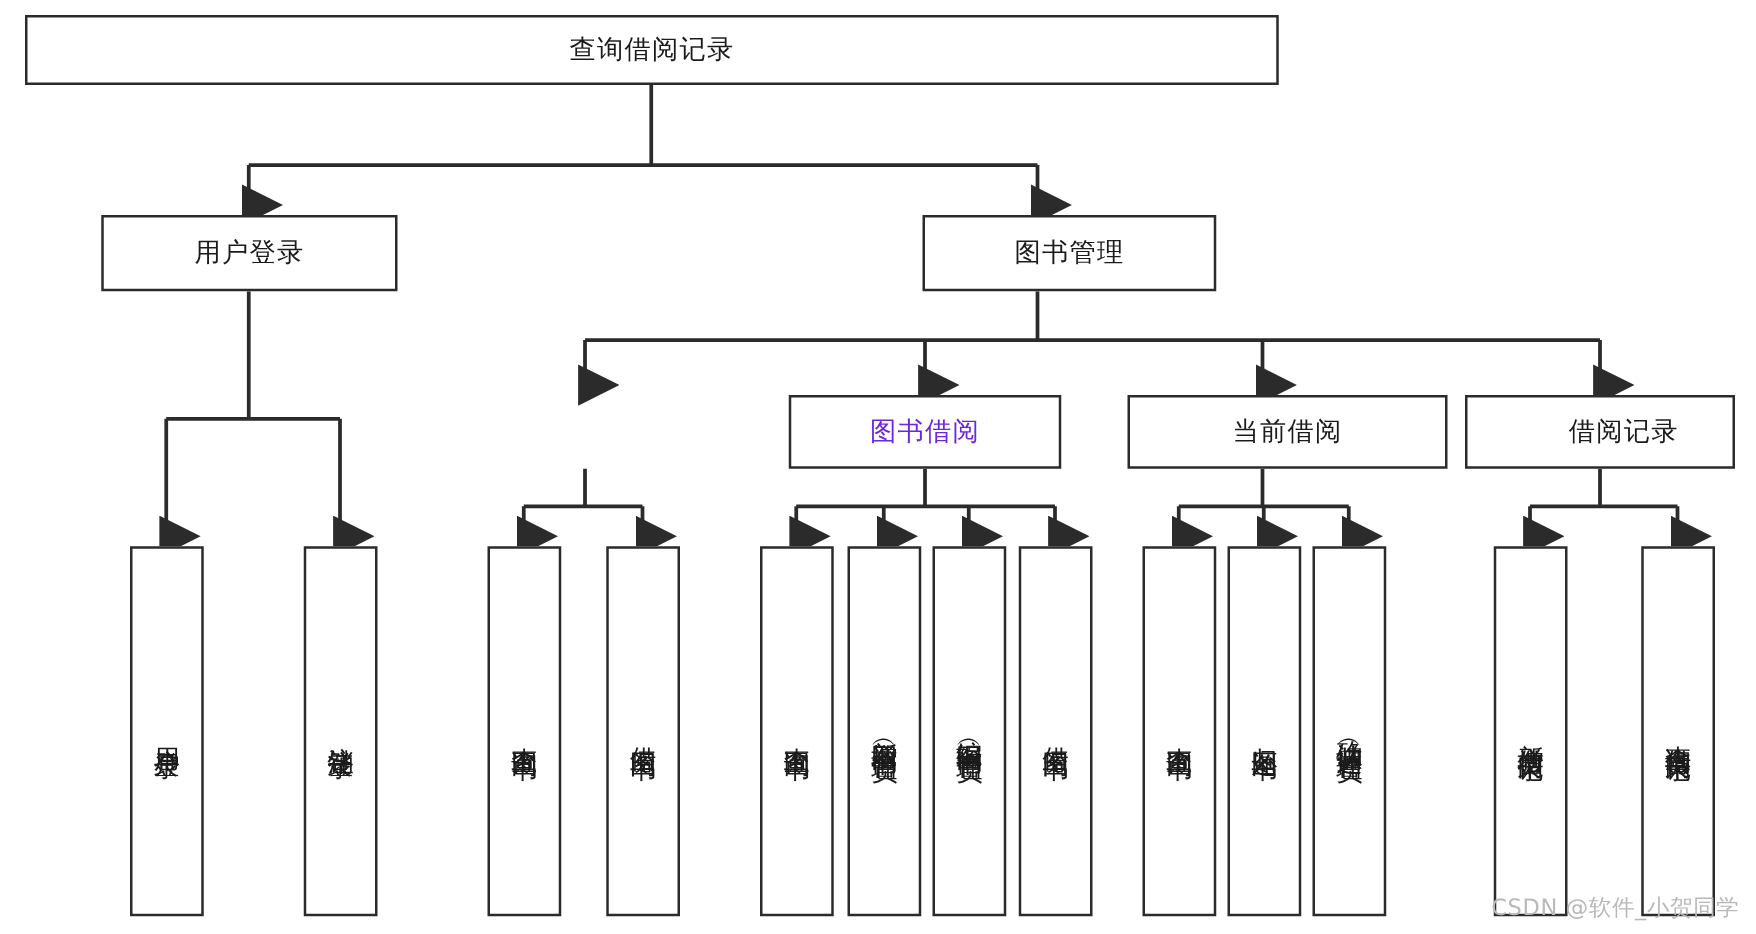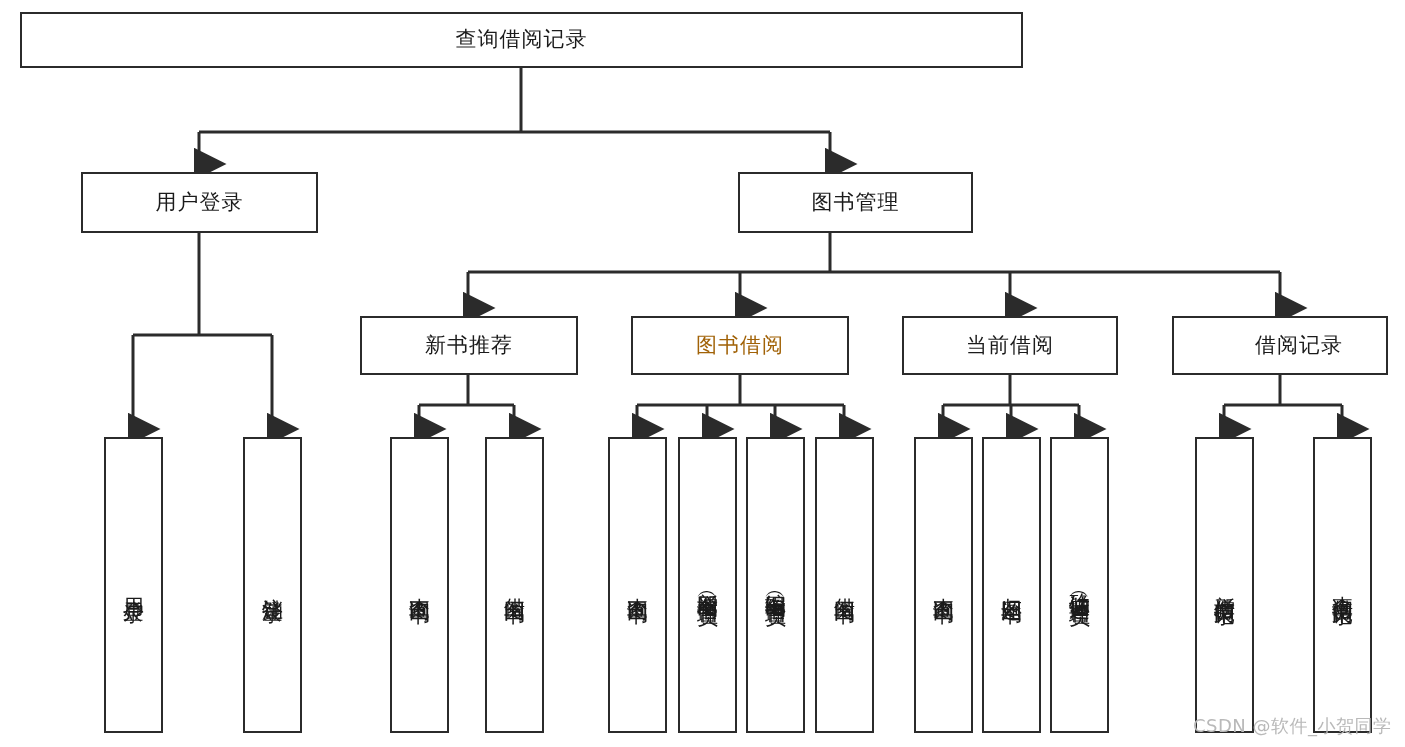--- a/index.html
+++ b/index.html
@@ -123,27 +123,24 @@
     <span>查询借阅记录</span>
   </div>
 
   <div class="node horiz" style="left: 81px; top: 172px; width: 237px; height: 61px; border-color: rgb(43, 43, 43); background: rgb(255, 255, 255); color: rgb(27, 27, 27);">
     <span>用户登录</span>
   </div>
   <div class="node horiz" style="left: 711px; top: 172px; width: 235px; height: 61px; border-color: rgb(43, 43, 43); background: rgb(255, 255, 255); color: rgb(27, 27, 27); margin-left: 27px;">
     <span>图书管理</span>
   </div>
 
-  <div class="node horiz" style="left: 360px; top: 316px; width: 218px; height: 59px; border-color: rgb(43, 43, 43); background: rgb(255, 255, 255); color: rgb(27, 27, 27);">
-    <span>新书推荐</span>
-  </div>
-  <div class="node horiz" style="left: 631px; top: 316px; width: 218px; height: 59px; border-color: rgb(43, 43, 43); background: rgb(255, 255, 255); color: #a16207;">
+  <div class="node horiz" style="left: 631px; top: 316px; width: 218px; height: 59px; border-color: rgb(43, 43, 43); background: rgb(255, 255, 255); color: #6d28d9;">
     <span>图书借阅</span>
   </div>
-  <div class="node horiz" style="left: 902px; top: 316px; width: 216px; height: 59px; border-color: rgb(43, 43, 43); background: rgb(255, 255, 255); color: rgb(27, 27, 27);">
+  <div class="node horiz" style="left: 902px; top: 316px; width: 256px; height: 59px; border-color: rgb(43, 43, 43); background: rgb(255, 255, 255); color: rgb(27, 27, 27);">
     <span>当前借阅</span>
   </div>
   <div class="node horiz" style="left: 1172px; top: 316px; width: 216px; height: 59px; border-color: rgb(43, 43, 43); background: rgb(255, 255, 255); color: rgb(27, 27, 27); padding-left: 38px;">
     <span>借阅记录</span>
   </div>
 
   <div class="node vert" style="left: 104px; top: 437px; width: 59px; height: 296px; border-color: rgb(43, 43, 43); background: rgb(255, 255, 255); color: rgb(27, 27, 27);">
     <span class="vtext">用户登录</span>
   </div>
   <div class="node vert" style="left: 243px; top: 437px; width: 59px; height: 296px; border-color: rgb(43, 43, 43); background: rgb(255, 255, 255); color: rgb(27, 27, 27);">

